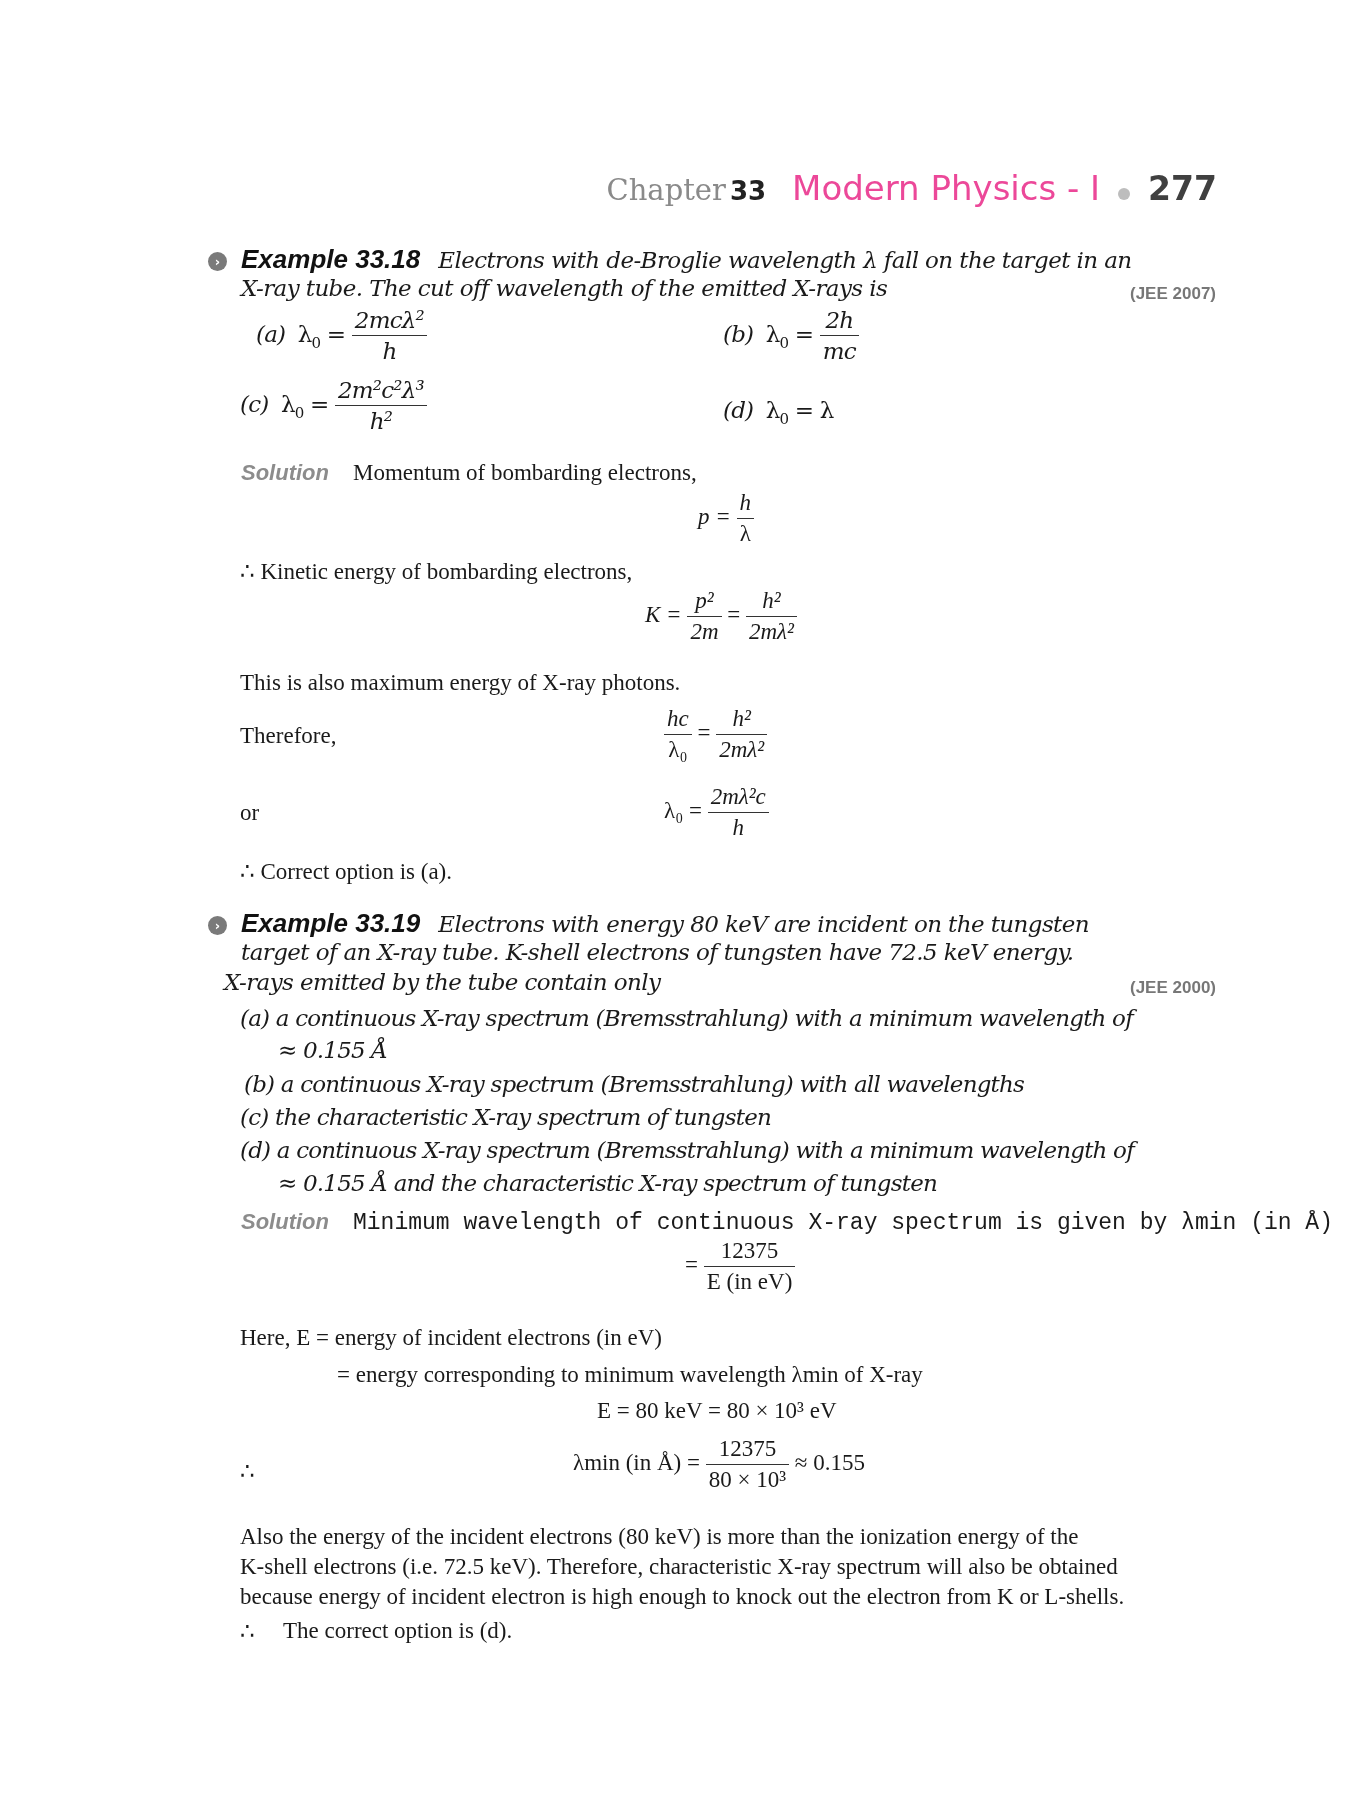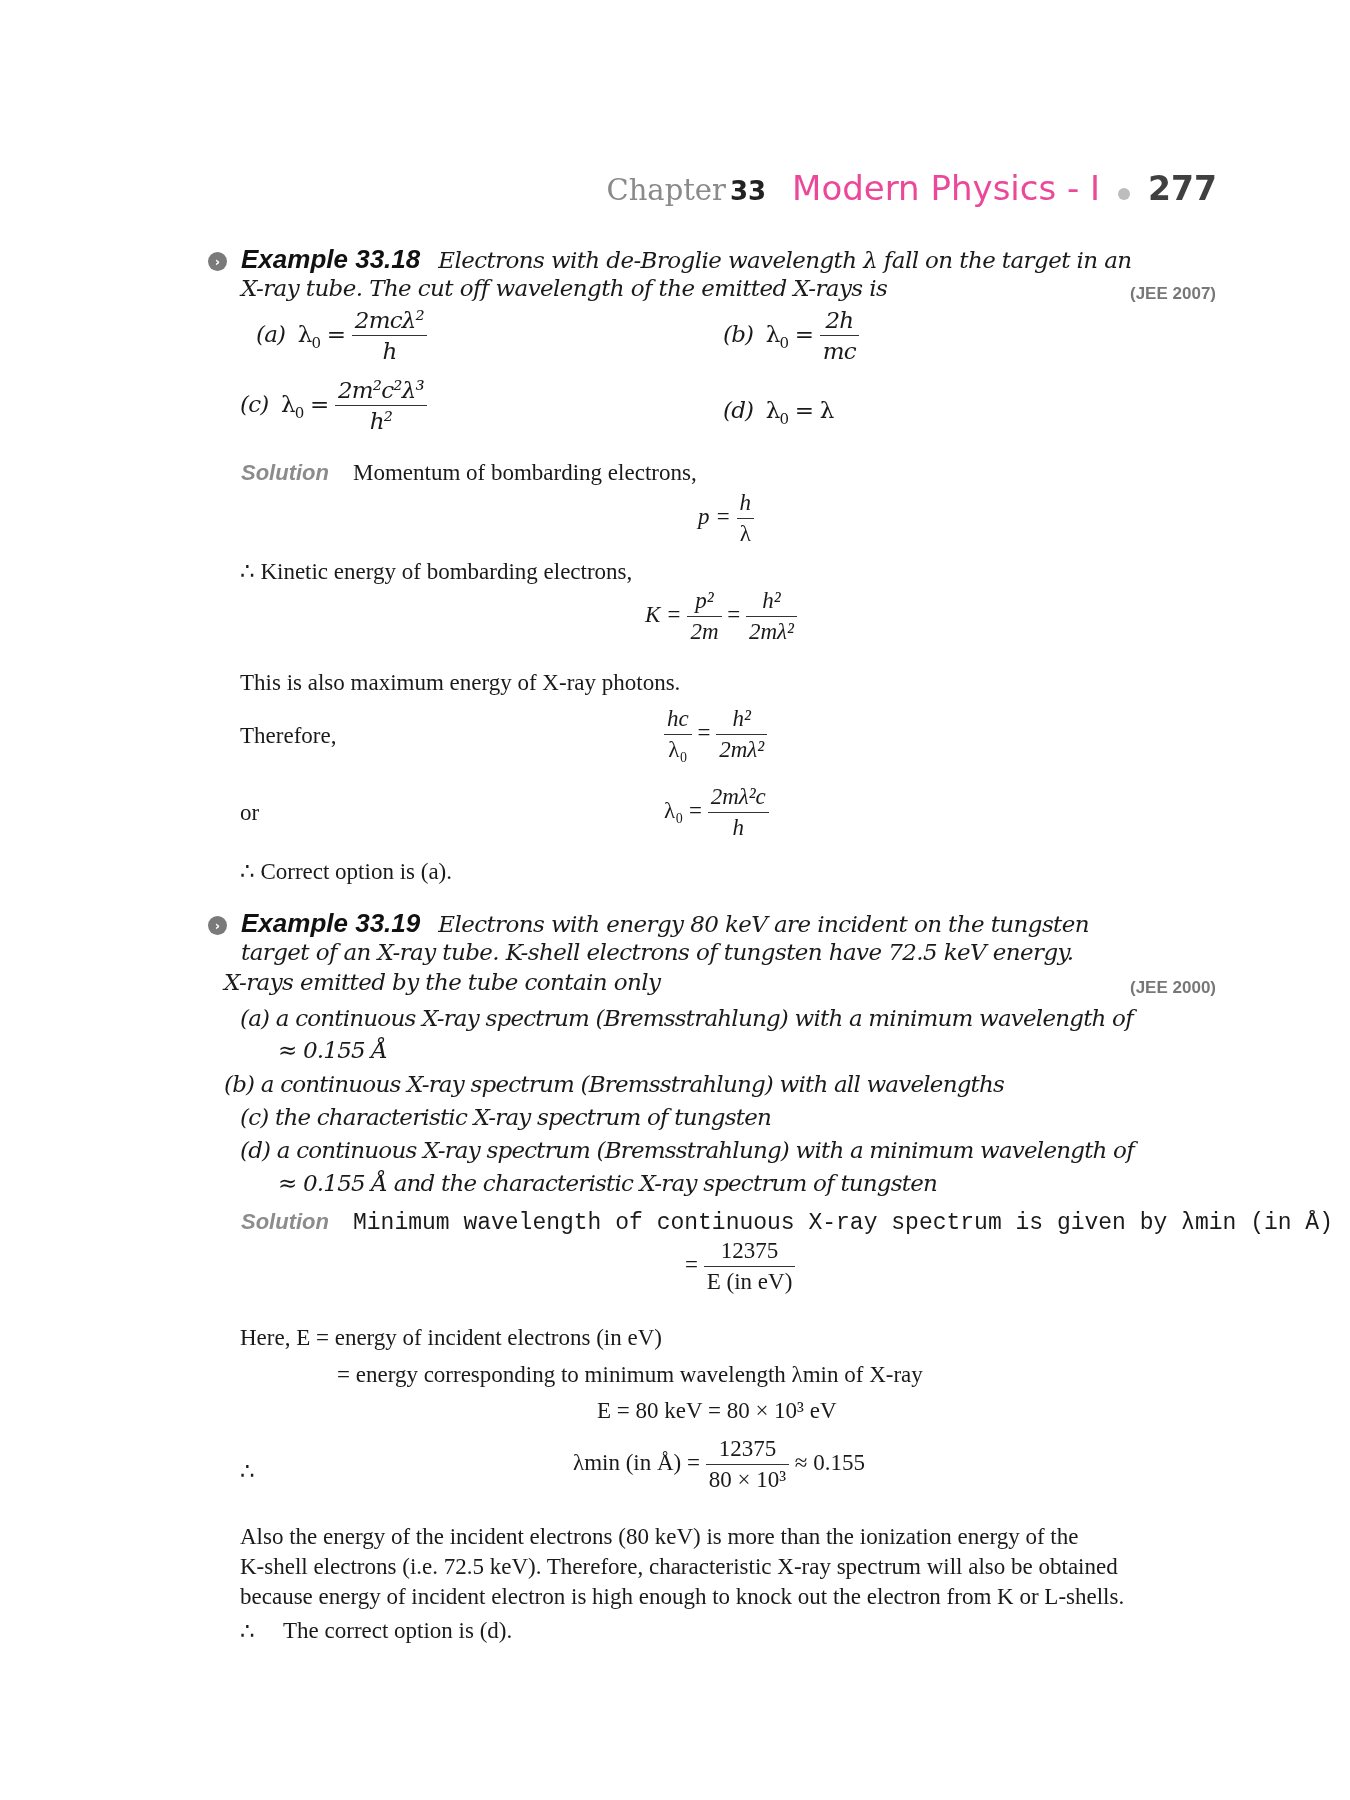--- a/index.html
+++ b/index.html
@@ -102,21 +102,21 @@
 <div class="abs" style="left:241px; top:908px; white-space:nowrap;">
   <span class="ex-label">Example 33.19</span>
   <span class="q" style="margin-left:14px;">Electrons with energy 80 keV are incident on the tungsten</span>
 </div>
 <div class="abs q" style="left:241px; top:939px;">target of an X-ray tube. K-shell electrons of tungsten have 72.5 keV energy.</div>
 <div class="abs q" style="left:224px; top:969px;">X-rays emitted by the tube contain only</div>
 <div class="abs src" style="left:1130px; top:978px;">(JEE 2000)</div>
 
 <div class="abs opt" style="left:240px; top:1005px;">(a)  a continuous X-ray spectrum (Bremsstrahlung) with a minimum wavelength of</div>
 <div class="abs opt" style="left:278px; top:1037px;">≈ 0.155 Å</div>
-<div class="abs opt" style="left:224px; top:1071px;">(b) a continuous X-ray spectrum (Bremsstrahlung) with all wavelengths</div>
+<div class="abs opt" style="left:244px; top:1071px;">(b) a continuous X-ray spectrum (Bremsstrahlung) with all wavelengths</div>
 <div class="abs opt" style="left:240px; top:1104px;">(c)  the characteristic X-ray spectrum of tungsten</div>
 <div class="abs opt" style="left:240px; top:1137px;">(d) a continuous X-ray spectrum (Bremsstrahlung) with a minimum wavelength of</div>
 <div class="abs opt" style="left:278px; top:1170px;">≈ 0.155 Å and the characteristic X-ray spectrum of tungsten</div>
 
 <div class="abs" style="left:241px; top:1209px; white-space:nowrap;">
   <span class="sol-label">Solution</span>
   <span class="t" style="margin-left:20px;font-family:Liberation Mono, monospace;">Minimum wavelength of continuous X-ray spectrum is given by  λmin (in Å)</span>
 </div>
 <div class="abs m" style="left:685px; top:1238px;">
   <span>=</span>

